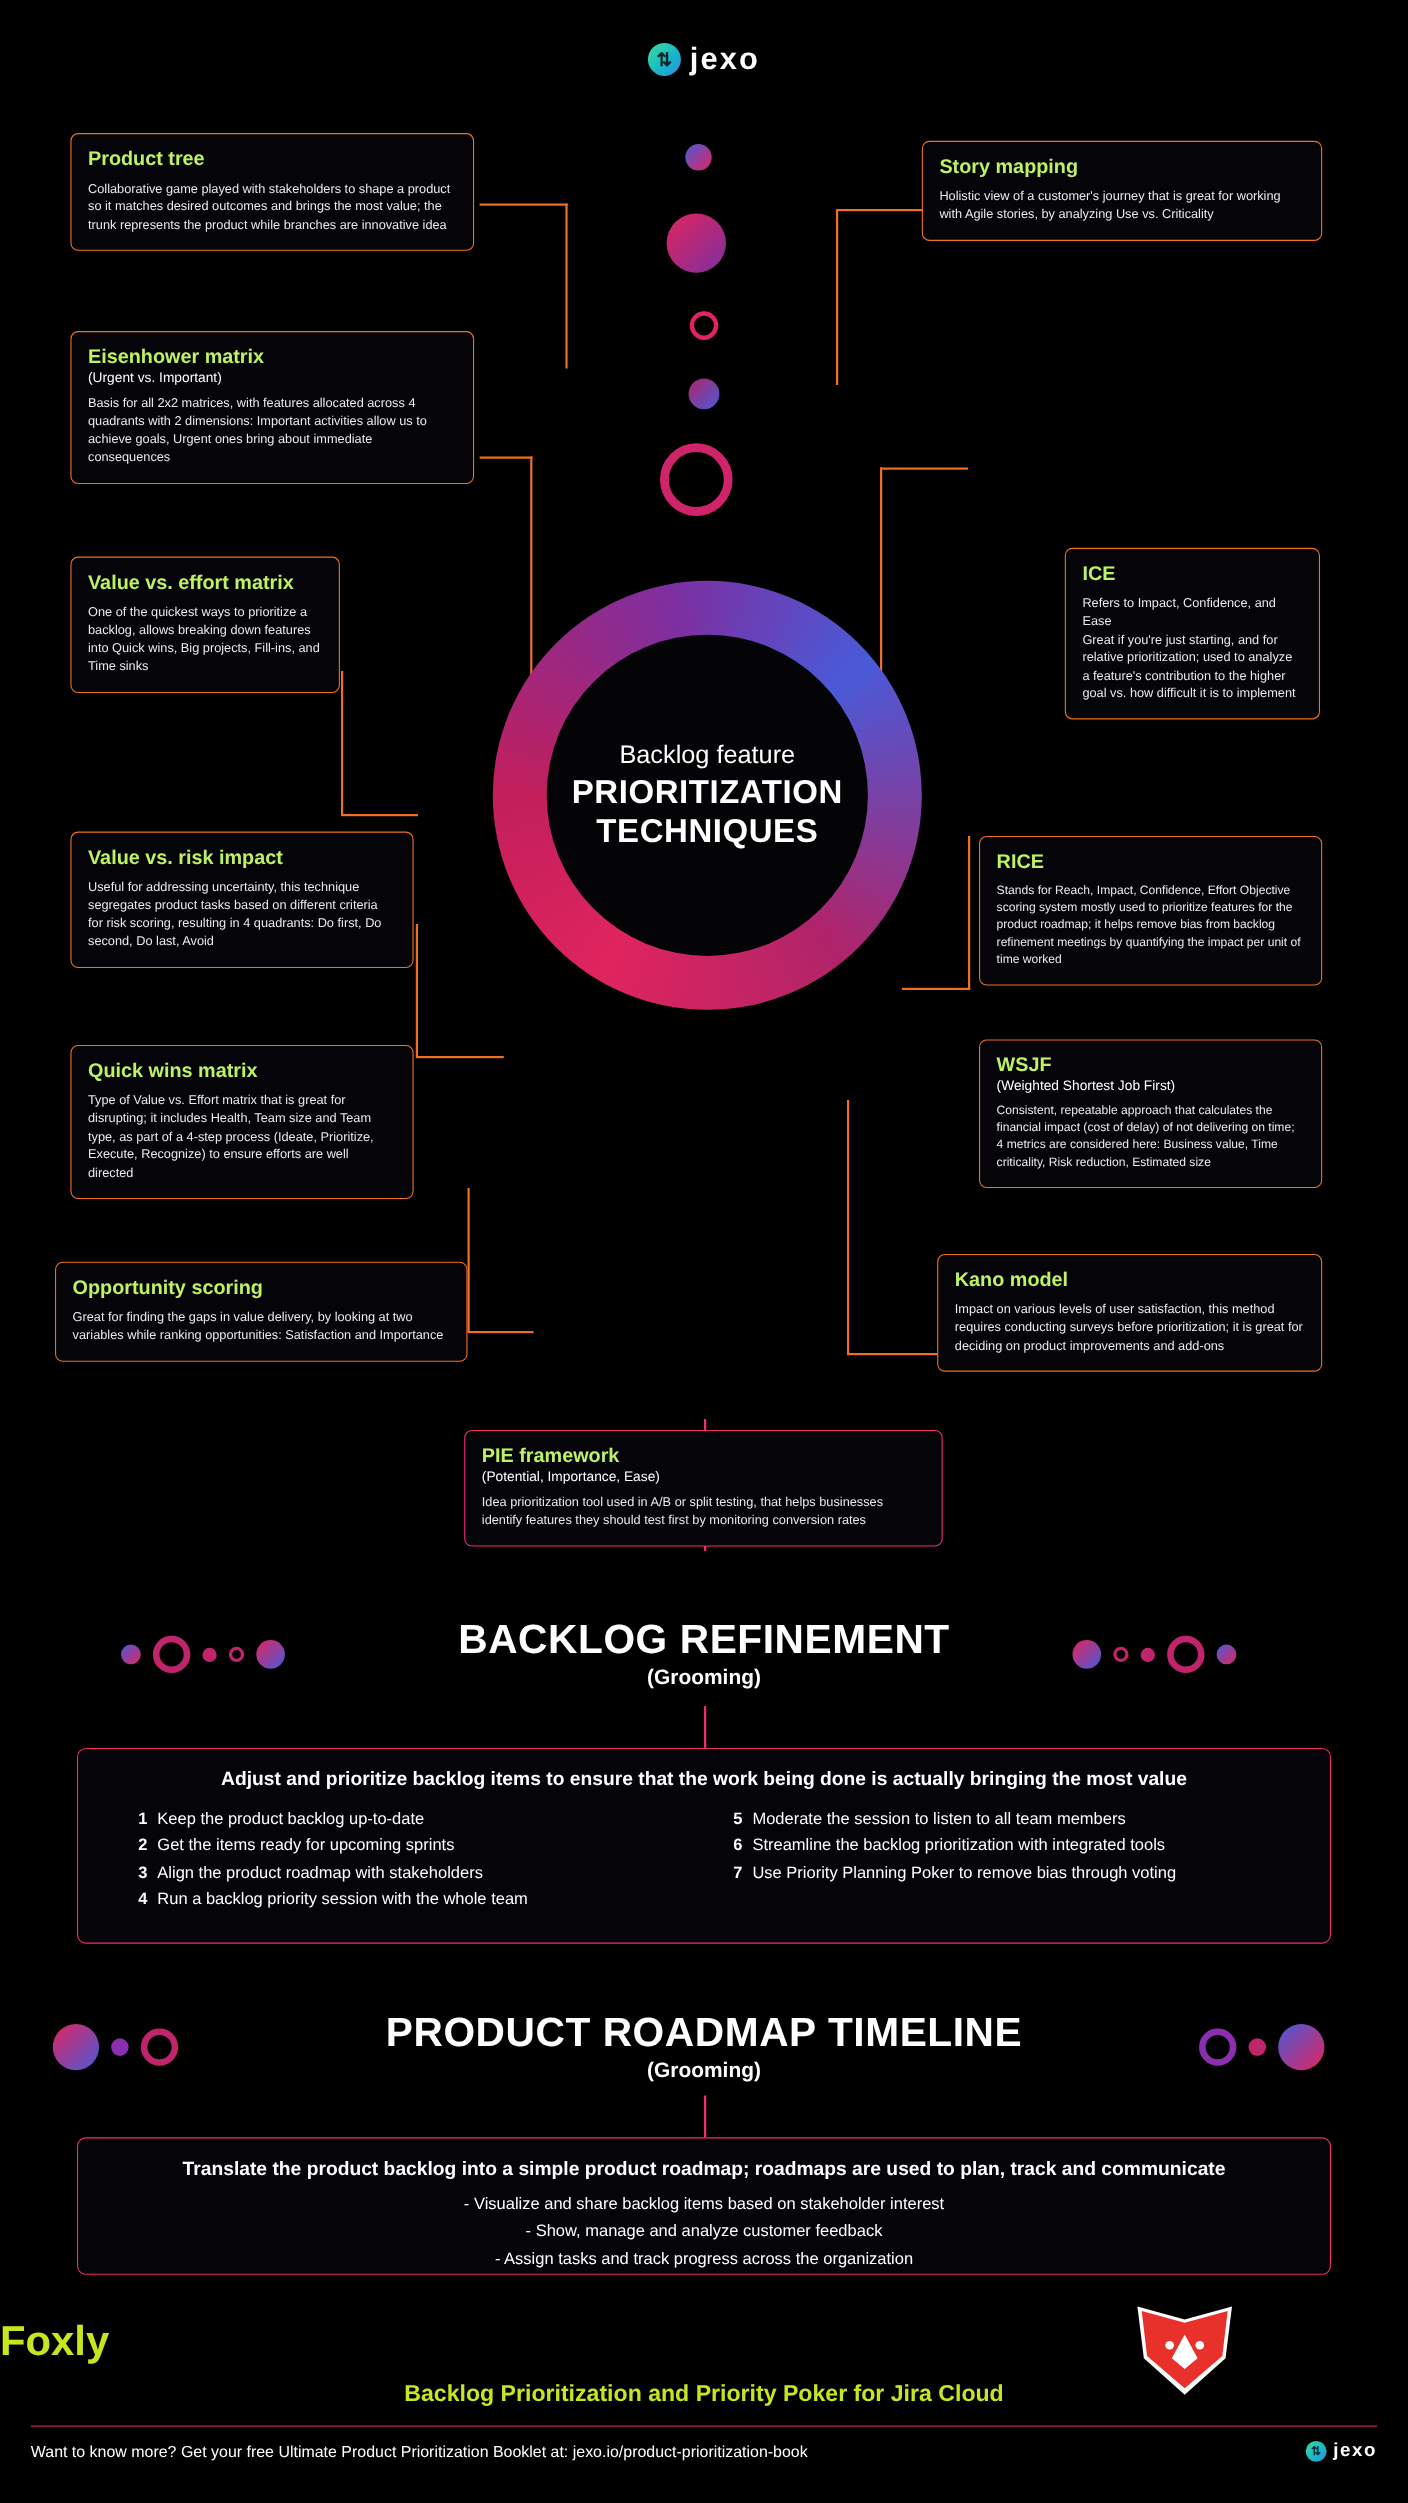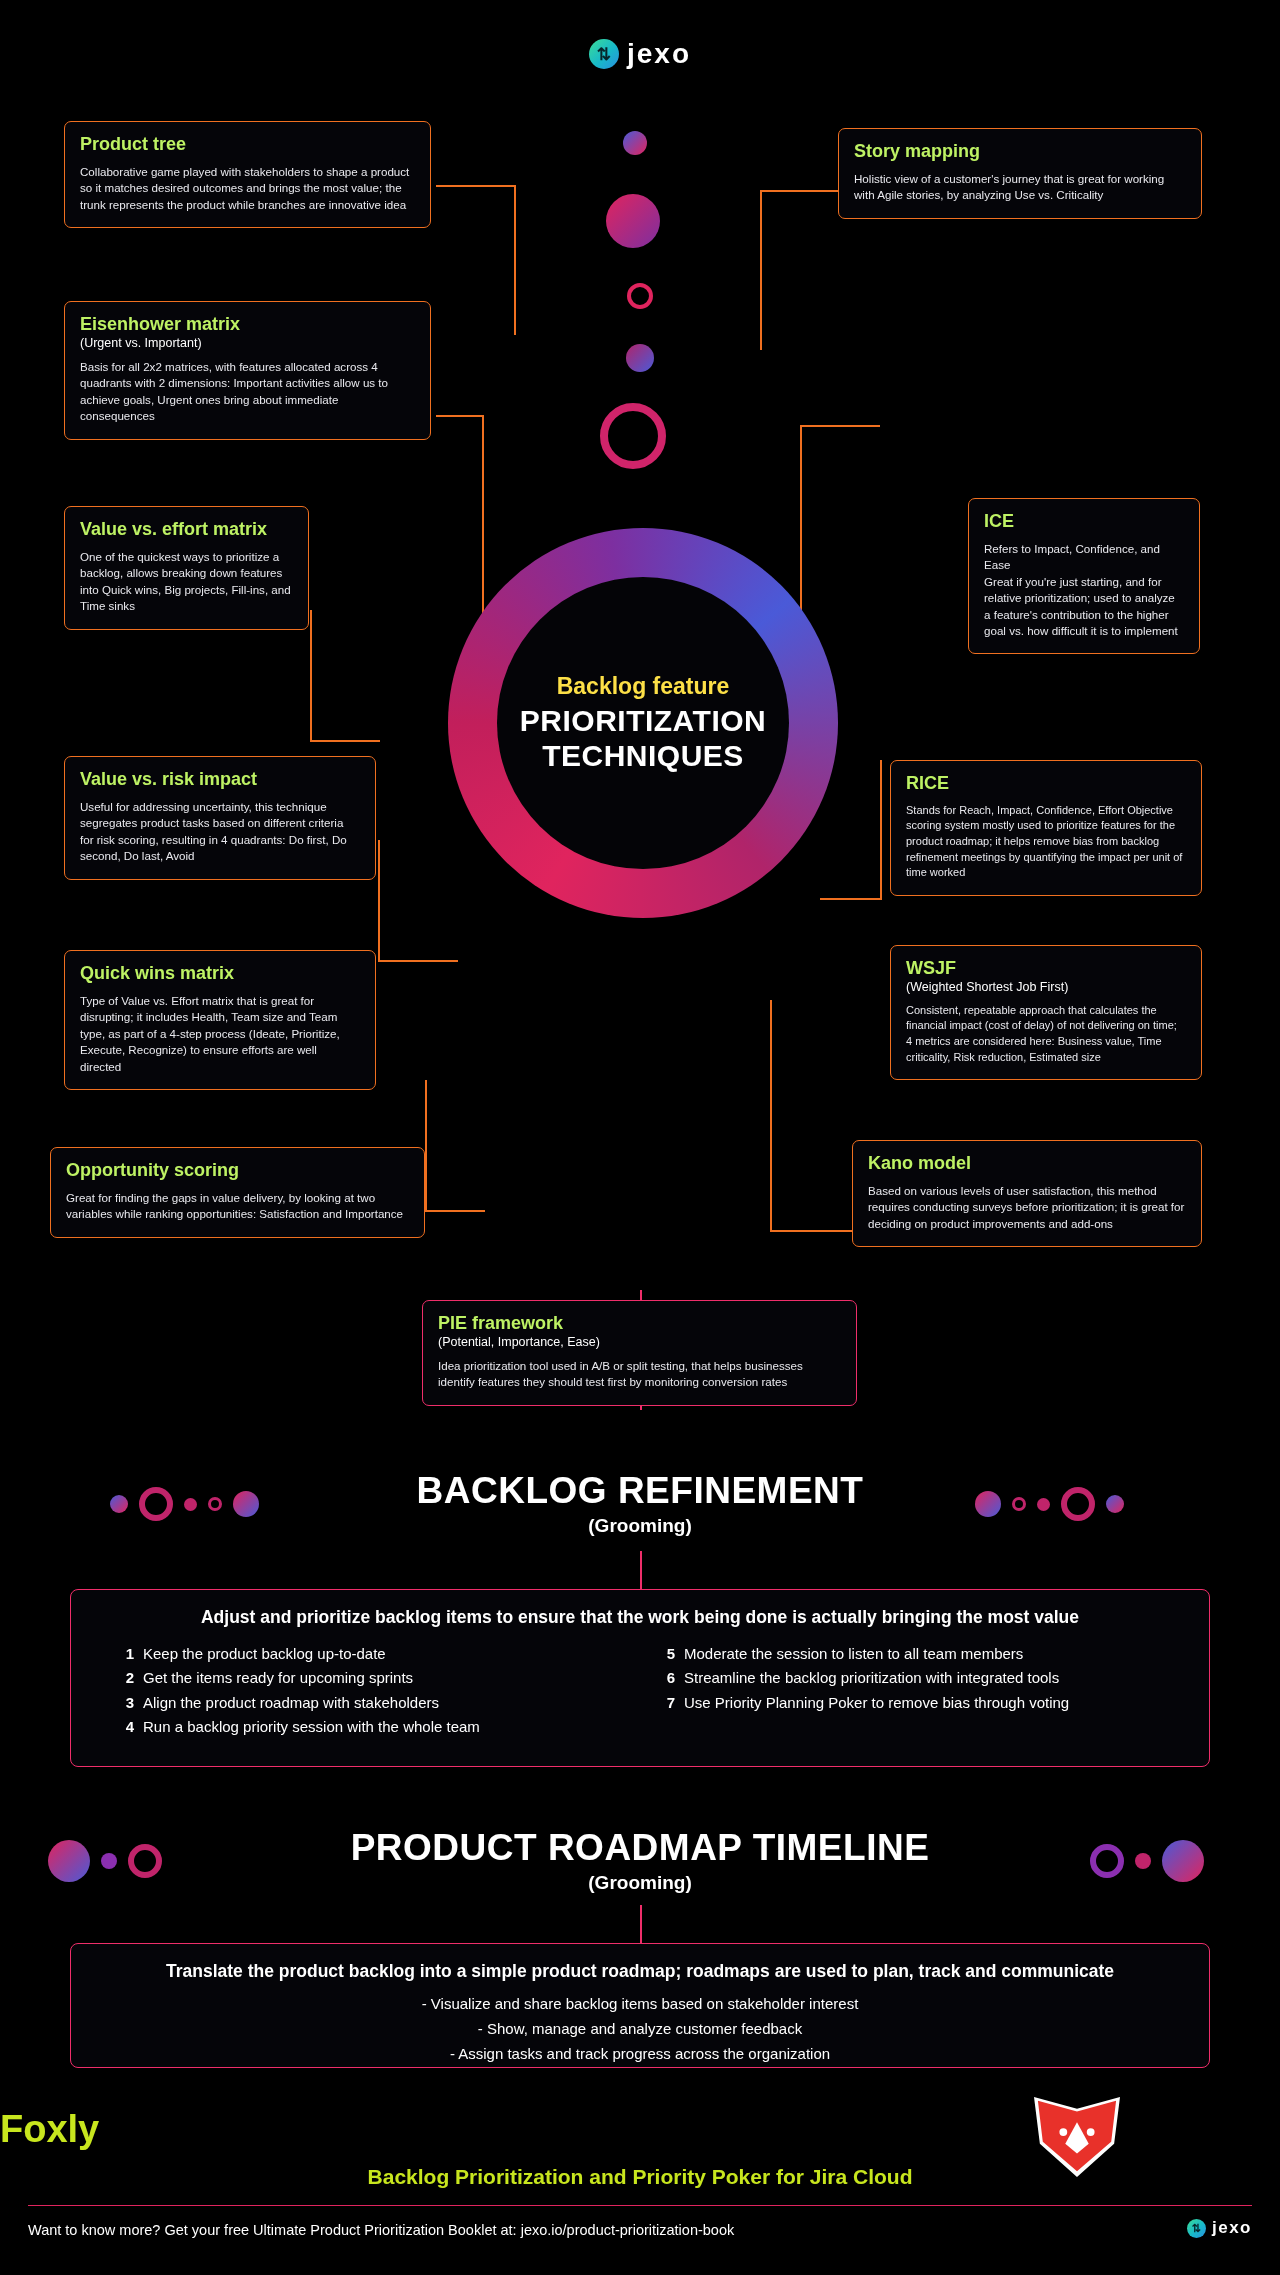--- a/index.html
+++ b/index.html
@@ -37,21 +37,21 @@
     border-radius:50%;
     background:conic-gradient(from 210deg,#e0245e 0deg,#c21f5b 60deg,#7d2fa0 140deg,#4a5ad8 200deg,#b0246a 290deg,#e0245e 360deg);
     display:flex; align-items:center; justify-content:center;
   }
   .hub-inner {
     width:292px; height:292px; border-radius:50%;
     background:#040407;
     display:flex; flex-direction:column; align-items:center; justify-content:center;
     text-align:center;
   }
-  .hub-line1 { font-size:23px; font-weight:700; color:#fde047; margin-bottom:4px; }
+  .hub-line1 { font-size:23px; font-weight:400; color:#ffffff; margin-bottom:4px; }
   .hub-line2 { font-size:30px; font-weight:bold; letter-spacing:.5px; line-height:1.15; }
 
   
   .card {
     position:absolute;
     border:1px solid #f07020;
     border-radius:7px;
     background:#050509;
     padding:12px 15px 14px 15px;
   }
@@ -193,21 +193,21 @@
   </div>
 
   <div class="card" style="left:890px; top:945px; width:312px;">
     <h3>WSJF</h3>
     <div class="sub">(Weighted Shortest Job First)</div>
     <p style="font-size:11px;">Consistent, repeatable approach that calculates the financial impact (cost of delay) of not delivering on time; 4 metrics are considered here: Business value, Time criticality, Risk reduction, Estimated size</p>
   </div>
 
   <div class="card" style="left:852px; top:1140px; width:350px;">
     <h3>Kano model</h3>
-    <p>Based on various levels of user satisfaction, this method requires conducting surveys before prioritization; it is great for deciding on product improvements and add-ons</p>
+    <p>Impact on various levels of user satisfaction, this method requires conducting surveys before prioritization; it is great for deciding on product improvements and add-ons</p>
   </div>
 
   <div class="card pink" style="left:422px; top:1300px; width:435px;">
     <h3>PIE framework</h3>
     <div class="sub">(Potential, Importance, Ease)</div>
     <p>Idea prioritization tool used in A/B or split testing, that helps businesses identify features they should test first by monitoring conversion rates</p>
   </div>
 
   <div class="band-dots" style="left:110px; top:1487px;">
     <div class="deco" style="position:relative; width:18px; height:18px; background:linear-gradient(135deg,#4a5ad8,#e0245e);"></div>

